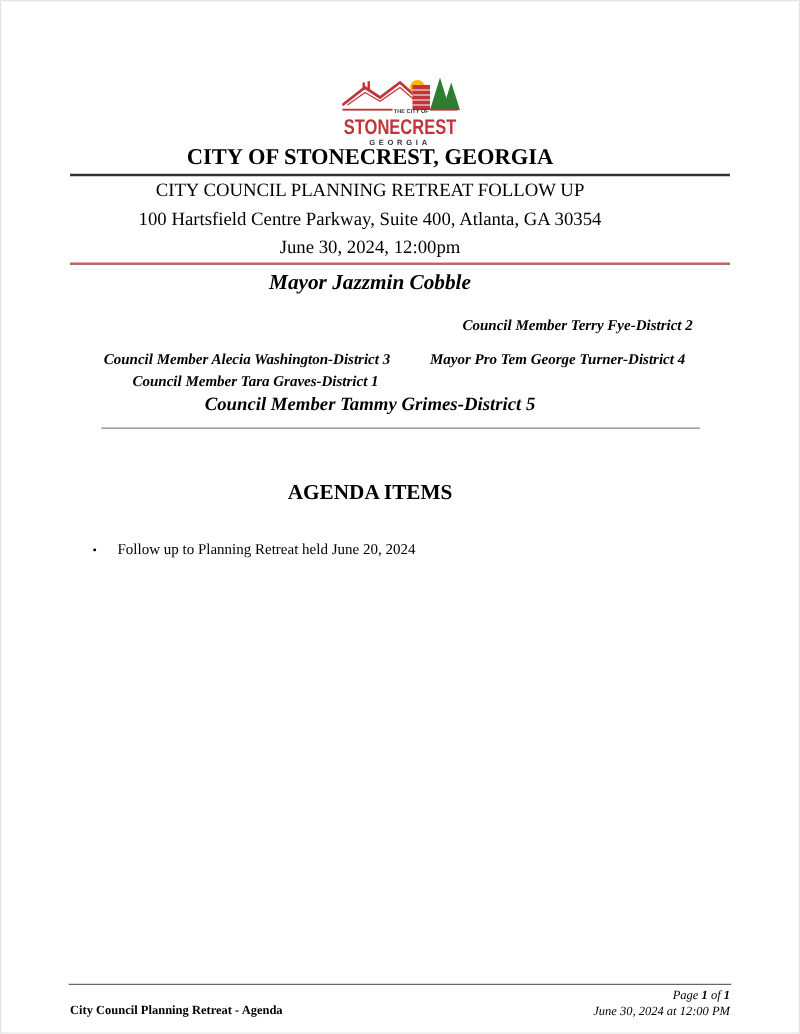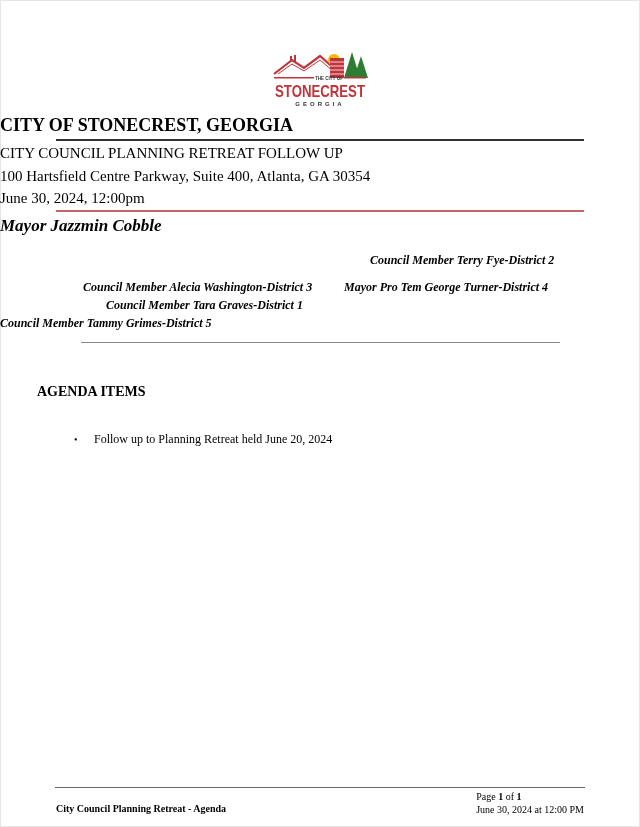--- a/index.html
+++ b/index.html
@@ -5,45 +5,45 @@
     html, body { margin: 0; padding: 0; }
     body {
       width: 640px; height: 827px; background: #ffffff;
       position: relative; overflow: hidden;
       font-family: "Liberation Serif", serif; color: #000;
     }
     .page-border {
       position: absolute; left: 0; top: 0; width: 638px; height: 825px;
       border: 1px solid #e6e6e6; pointer-events: none;
     }
-    .logo { position: absolute; left: 272px; top: 50px; width: 96px; height: 60px; }
-    .center { position: absolute; left: 0; width: 592px; white-space: nowrap; }
+    .logo { position: absolute; left: 272px; top: 60px; width: 96px; height: 60px; }
+    .center { position: absolute; left: 0; width: 592px; text-align: center; white-space: nowrap; }
     .title { top: 115px; font-size: 18px; font-weight: bold; }
     .rule { position: absolute; left: 56px; width: 528px; }
     .rule-black { top: 139px; height: 2px; background: #333; }
     .rule-red { top: 210px; height: 2px; background: #c06464; }
     .sub { font-size: 15px; font-weight: normal; }
     .sub1 { top: 145px; }
     .sub2 { top: 168px; }
     .sub3 { top: 190px; }
     .mayor { top: 216px; font-size: 17px; font-weight: bold; font-style: italic; }
     .member { position: absolute; font-size: 12px; font-weight: bold; font-style: italic; white-space: nowrap; }
     .m1 { left: 106px; top: 253px; margin-top: 45px; }
     .m2 { left: 338px; top: 253px; margin-left: 32px; }
     .m3 { left: 83px; top: 280px; }
     .m4 { left: 344px; top: 280px; }
-    .m5 { top: 316px; font-size: 12px; font-weight: bold; font-style: italic; }
+    .m5 { top: 316px; font-size: 15px; font-weight: bold; font-style: italic; }
     .rule-gray { position: absolute; left: 81px; width: 479px; top: 342px; height: 1px; background: #888; }
-    .agenda-heading { top: 384px; font-size: 14px; font-weight: bold; padding-left: 37px; }
+    .agenda-heading { top: 384px; font-size: 17px; font-weight: bold; }
     .agenda-list { position: absolute; left: 74px; top: 432px; margin: 0; padding: 0; list-style: none; font-size: 12px; }
     .agenda-list li { display: flex; align-items: baseline; }
     .bullet { width: 20px; font-size: 10px; }
     .footer-rule { position: absolute; left: 55px; top: 787px; width: 530px; height: 1px; background: #666; }
     .footer-left { position: absolute; left: 56px; top: 803px; font-size: 10px; font-weight: bold; white-space: nowrap; }
-    .footer-right { position: absolute; right: 56px; top: 790px; font-size: 10px; white-space: nowrap; line-height: 13px; }
+    .footer-right { position: absolute; right: 56px; top: 790px; font-size: 10px; text-align: right; white-space: nowrap; line-height: 13px; font-style: italic; }
     .footer-right b { font-weight: bold; }
   </style>
 </head>
 <body>
 
 <div class="page-border"></div>
 
 <div class="logo">
   <svg width="96" height="60" viewBox="0 0 96 60">
 

